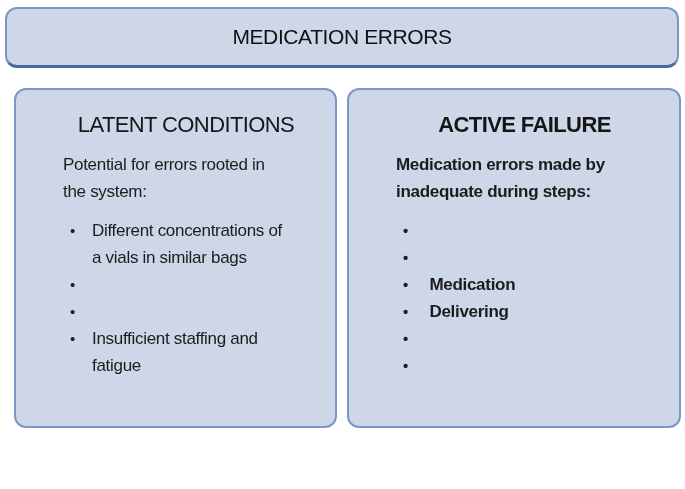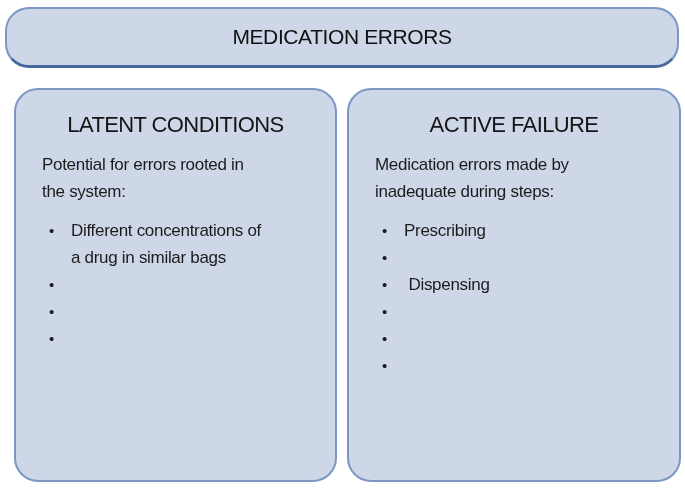--- a/index.html
+++ b/index.html
@@ -19,40 +19,41 @@
     color: var(--text);
     overflow: hidden;
   }
   .title-bar {
     position: absolute;
     left: 5px; top: 7px;
     width: 674px; height: 61px;
     background: var(--box-fill);
     border: 2px solid var(--box-border);
     border-bottom: 3px solid var(--title-bar-bottom);
-    border-radius: 24px;
+    border-radius: 12px;
     display: flex;
     align-items: center;
     justify-content: center;
   }
   .title-bar span {
     font-size: 21px;
     letter-spacing: -0.4px;
     color: #111111;
   }
   .panel {
     position: absolute;
     top: 88px;
-    height: 394px;
+    height: 340px;
     background: var(--box-fill);
     border: 2px solid var(--box-border);
-    border-radius: 24px;
+    border-radius: 12px;
+    padding-left: 21px;
   }
   .panel-left  { left: 14px;  width: 323px; }
-  .panel-right { left: 347px; width: 334px; }
+  .panel-right { left: 347px; width: 334px; font-weight: bold; }
   .panel-title {
     margin-top: 22px;
     text-align: center;
     font-size: 22px;
     letter-spacing: -0.6px;
     color: #151515;
   }
   .panel-intro {
     margin: 13px 12px 12px 26px;
     font-size: 17px;
@@ -91,52 +92,54 @@
   </div>
 
   <div class="panel panel-left">
     <div class="panel-title">LATENT CONDITIONS</div>
     <div class="panel-intro">Potential for errors rooted in
 the system:</div>
     <ul class="bullet-list">
       <li>
         <span class="dot">•</span>
         <span class="li-text">Different concentrations of
-a drug in similar bags</span>
+a vials in similar bags</span>
       </li>
       <li>
         <span class="dot">•</span>
       </li>
       <li>
         <span class="dot">•</span>
       </li>
       <li>
         <span class="dot">•</span>
+        <span class="li-text">Insufficient staffing and
+fatigue</span>
       </li>
     </ul>
   </div>
 
   <div class="panel panel-right">
     <div class="panel-title">ACTIVE FAILURE</div>
     <div class="panel-intro">Medication errors made by
 inadequate during steps:</div>
     <ul class="bullet-list">
       <li>
         <span class="dot">•</span>
-        <span class="li-text">Prescribing</span>
       </li>
       <li>
         <span class="dot">•</span>
       </li>
       <li>
         <span class="dot">•</span>
-        <span class="li-text"> Dispensing</span>
+        <span class="li-text"> Medication</span>
       </li>
       <li>
         <span class="dot">•</span>
+        <span class="li-text"> Delivering</span>
       </li>
       <li>
         <span class="dot">•</span>
       </li>
       <li>
         <span class="dot">•</span>
       </li>
     </ul>
   </div>
 

